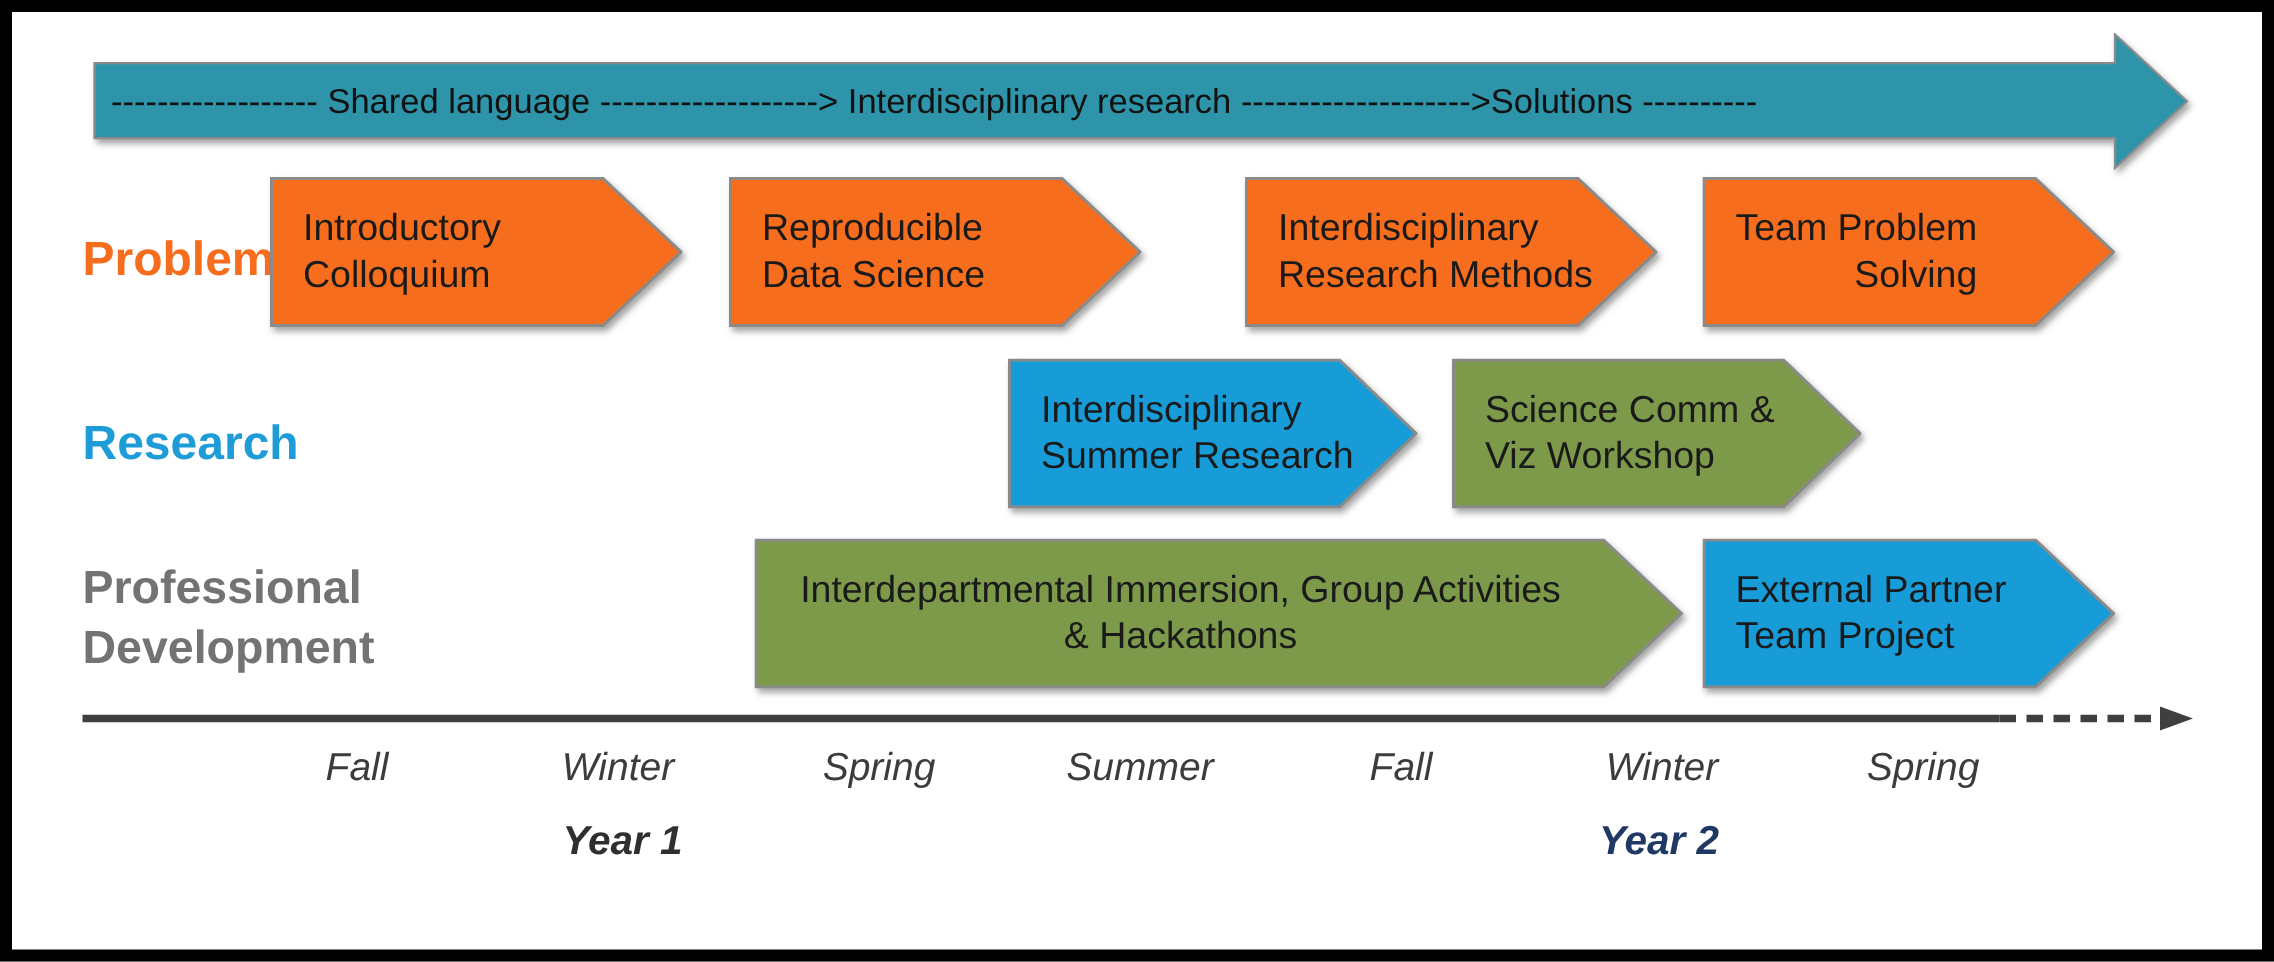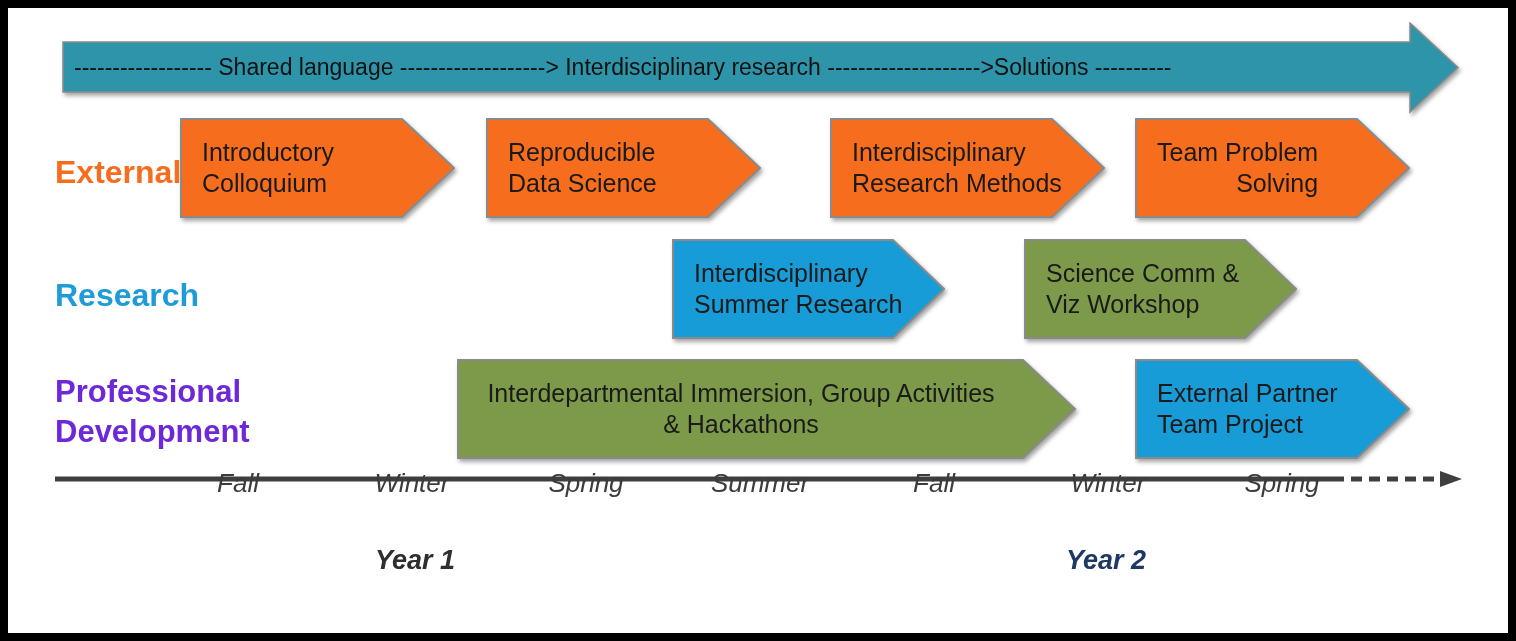--- a/index.html
+++ b/index.html
@@ -28,24 +28,24 @@
   .arrow-label.centered { left:10px; right:62px; text-align:center; }
 
   .banner-text {
     position:absolute; left:66px; top:34px; height:50px; line-height:50px;
     font-size:23px; color:#111; white-space:nowrap;
   }
 
   .row-label { position:absolute; left:47px; font-weight:bold; white-space:pre-line; }
   .row-label.courses  { top:146px; font-size:32px; color:#F76D1E; }
   .row-label.research { top:269px; font-size:32px; color:#1E9CD8;text-align:center; }
-  .row-label.profdev  { top:364px; font-size:31px; line-height:1.28; color:#6d28d9; }
+  .row-label.profdev  { top:364px; font-size:31px; line-height:1.28; color:#737373; }
 
   .season {
-    position:absolute; top:460px; width:150px; text-align:center;
+    position:absolute; top:488px; width:150px; text-align:center;
     font-size:26px; font-style:italic; color:#3C3C3C;
   }
   .year {
     position:absolute; top:537px; width:150px; text-align:center;
     font-size:27px; font-style:italic; font-weight:bold;
   }
   .year.y1 { left:332px; color:#2F2F2F; }
   .year.y2 { left:1023px; color:#1F3864; }
 </style>
 </head>
@@ -54,21 +54,21 @@
 <div class="frame">
   <div class="stage">
 
     <div class="abs" style="left:0;top:0;width:1500px;height:120px;">
       <svg class="shape abs" style="left:54px;top:14px;" width="1400" height="92" viewBox="0 0 1400 92">
         <polygon class="fill-teal" points="1,20 1348,20 1348,1 1396,45.5 1348,90 1348,70 1,70"></polygon>
       </svg>
       <div class="banner-text">------------------ Shared language -------------------&gt; Interdisciplinary research --------------------&gt;Solutions ----------</div>
     </div>
 
-    <div class="row-label courses">External</div>
+    <div class="row-label courses">Problem</div>
     <div class="row-label research">Research</div>
     <div class="row-label profdev">Professional
 Development</div>
 
     <div class="arrow" style="left:172px;top:110px;width:275px;height:100px;">
       <svg class="shape" width="275" height="100" viewBox="0 0 275 100">
           <polygon class="fill-orange" points="1,1 222,1 274,50 222,99 1,99"></polygon>
         </svg>
       <div class="arrow-label">Introductory
 Colloquium</div>
@@ -95,29 +95,29 @@
 Solving</div>
     </div>
 
     <div class="arrow" style="left:664px;top:231px;width:273px;height:100px;">
       <svg class="shape" width="273" height="100" viewBox="0 0 273 100">
           <polygon class="fill-blue" points="1,1 221,1 272,50 221,99 1,99"></polygon>
         </svg>
       <div class="arrow-label">Interdisciplinary
 Summer Research</div>
     </div>
-    <div class="arrow" style="left:1016px;top:231px;width:273px;height:100px;padding-left:12px;">
+    <div class="arrow" style="left:960px;top:231px;width:273px;height:100px;padding-left:12px;">
       <svg class="shape" width="273" height="100" viewBox="0 0 273 100">
           <polygon class="fill-olive" points="1,1 221,1 272,50 221,99 1,99"></polygon>
         </svg>
       <div class="arrow-label">Science Comm &amp;
 Viz Workshop</div>
     </div>
 
-    <div class="arrow" style="left:449px;top:351px;width:620px;height:100px;">
+    <div class="arrow" style="left:495px;top:351px;width:620px;height:100px;">
       <svg class="shape" width="620" height="100" viewBox="0 0 620 100">
           <polygon class="fill-olive" points="1,1 566,1 618,50 566,99 1,99"></polygon>
         </svg>
       <div class="arrow-label centered">Interdepartmental Immersion, Group Activities
 &amp; Hackathons</div>
     </div>
     <div class="arrow" style="left:1127px;top:351px;width:275px;height:100px;">
       <svg class="shape" width="275" height="100" viewBox="0 0 275 100">
           <polygon class="fill-blue" points="1,1 222,1 274,50 222,99 1,99"></polygon>
         </svg>

